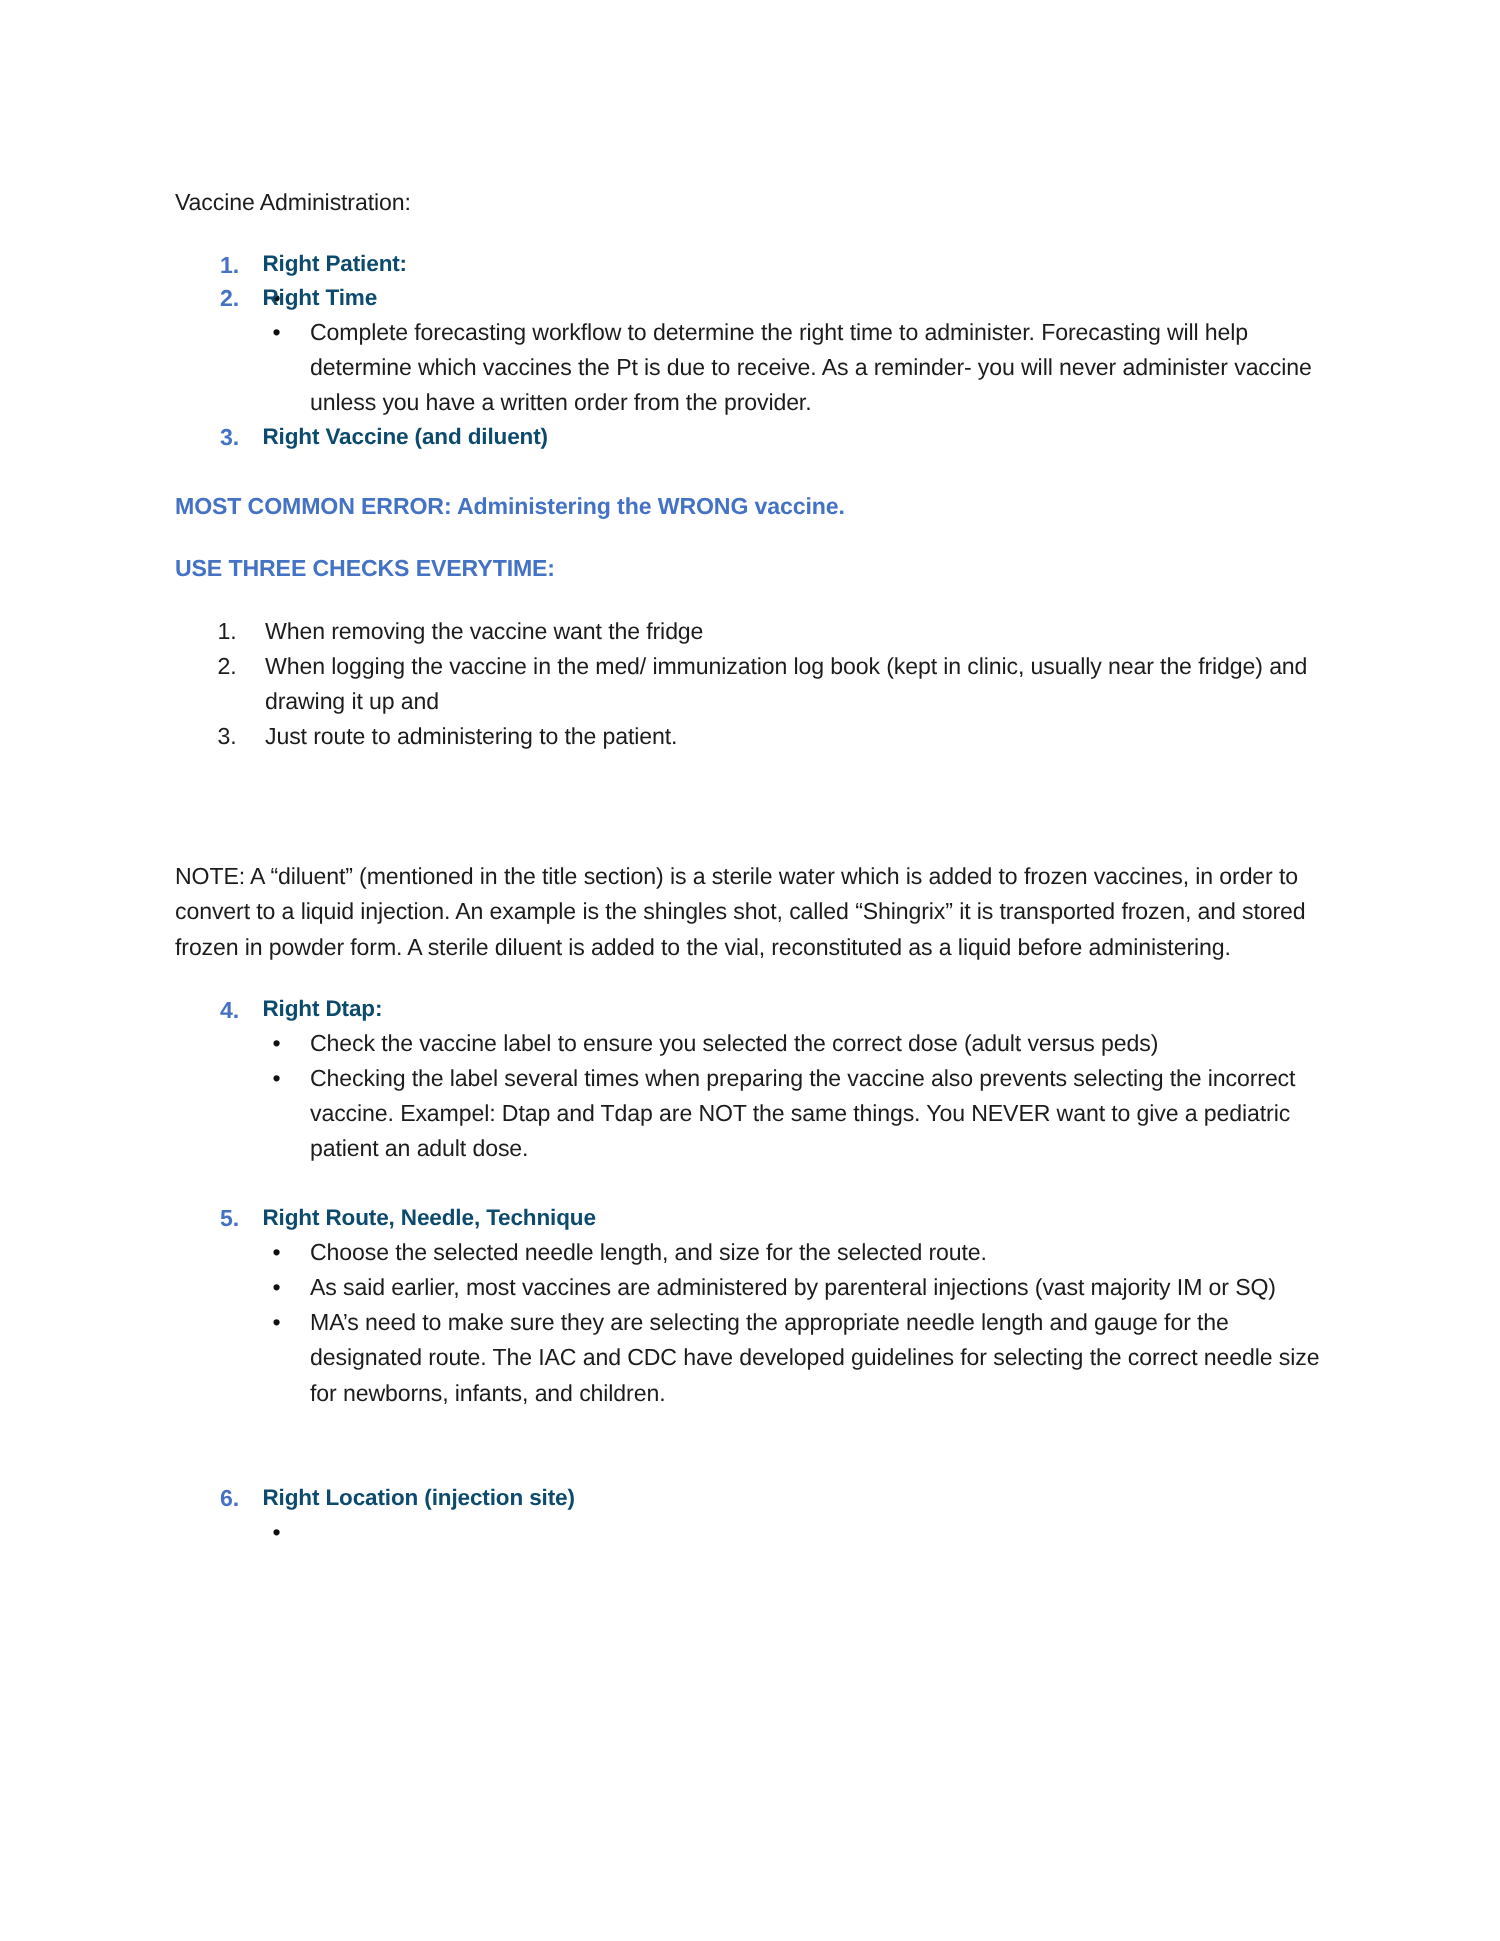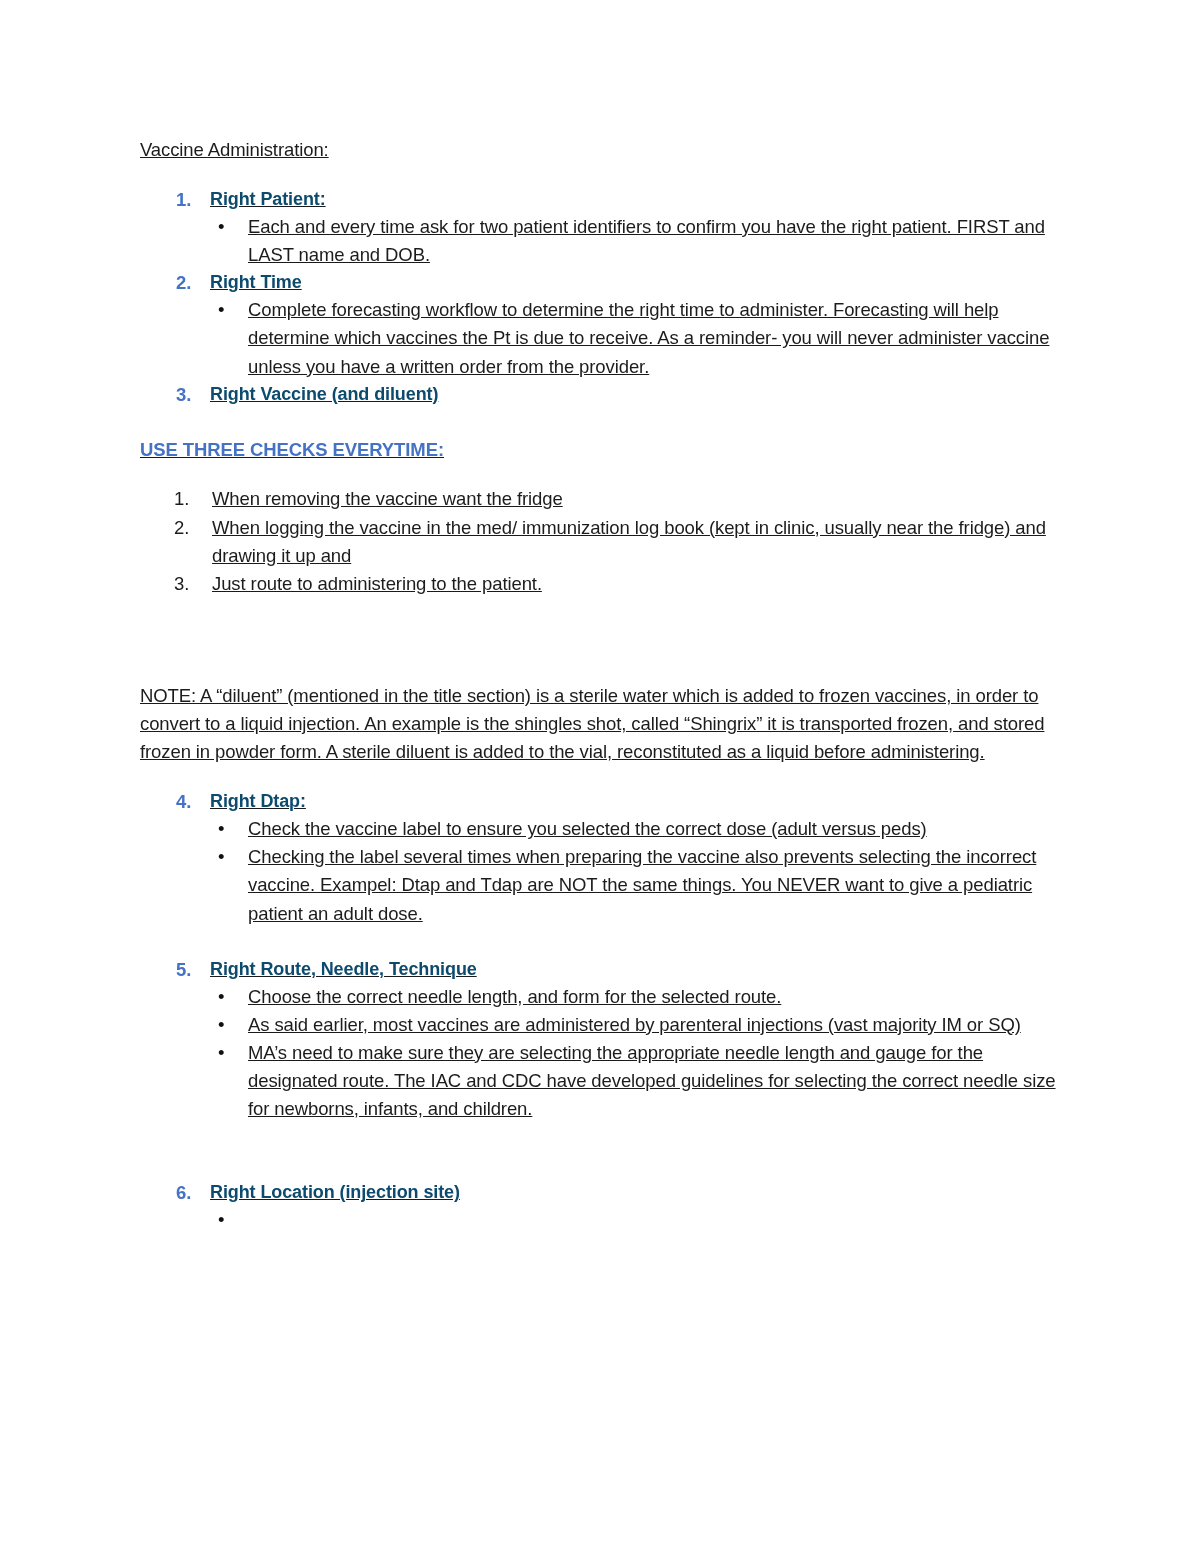--- a/index.html
+++ b/index.html
@@ -16,23 +16,22 @@
     position: relative;
     width: 1200px;
     height: 1553px;
     background: #ffffff;
     box-sizing: border-box;
     overflow: hidden;
   }
   .doc-body {
     position: absolute;
     left: 140px;
-    top: 136px;
+    top: 148px;
     width: 928px;
-    text-decoration: underline;
   }
 
   
   .para {
     font-size: 18.5px;
     line-height: 1.52;
     color: #1c1c1c;
     margin: 0 0 22px 0;
     letter-spacing: -0.1px;
   }
@@ -136,21 +135,20 @@
     <p class="para">Vaccine Administration:</p>
 
 
     <ul class="rights-list">
       <li class="rights-item">
         <span class="num">1.</span>
         <span class="rtitle">Right Patient:</span>
         <ul class="bullets">
           <li class="bullet-item">
             <span class="dot">•</span>
-            <span>Each and every time ask for two patient identifiers to confirm you have the right patient. FIRST and LAST name and DOB.</span>
           </li>
         </ul>
       </li>
 
       <li class="rights-item">
         <span class="num">2.</span>
         <span class="rtitle">Right Time</span>
         <ul class="bullets">
           <li class="bullet-item">
             <span class="dot">•</span>
@@ -160,20 +158,21 @@
       </li>
 
       <li class="rights-item">
         <span class="num">3.</span>
         <span class="rtitle">Right Vaccine (and diluent)</span>
       </li>
     </ul>
 
     <div class="spacer-line"></div>
 
+    <p class="heading-blue">MOST COMMON ERROR: Administering the WRONG vaccine.</p>
 
     <p class="heading-blue">USE THREE CHECKS EVERYTIME:</p>
 
     <ol class="checks-list">
       <li class="checks-item">
         <span class="cnum">1.</span>
         <span>When removing the vaccine want the fridge</span>
       </li>
       <li class="checks-item">
         <span class="cnum">2.</span>
@@ -209,21 +208,21 @@
 
     <div class="spacer-line"></div>
 
     <ul class="rights-list">
       <li class="rights-item">
         <span class="num">5.</span>
         <span class="rtitle">Right Route, Needle, Technique</span>
         <ul class="bullets">
           <li class="bullet-item">
             <span class="dot">•</span>
-            <span>Choose the correct needle length, and form for the selected route.</span>
+            <span>Choose the selected needle length, and size for the selected route.</span>
           </li>
           <li class="bullet-item">
             <span class="dot">•</span>
             <span>As said earlier, most vaccines are administered by parenteral injections (vast majority IM or SQ)</span>
           </li>
           <li class="bullet-item">
             <span class="dot">•</span>
             <span>MA’s need to make sure they are selecting the appropriate needle length and gauge for the designated route. The IAC and CDC have developed guidelines for selecting the correct needle size for newborns, infants, and children.</span>
           </li>
         </ul>

